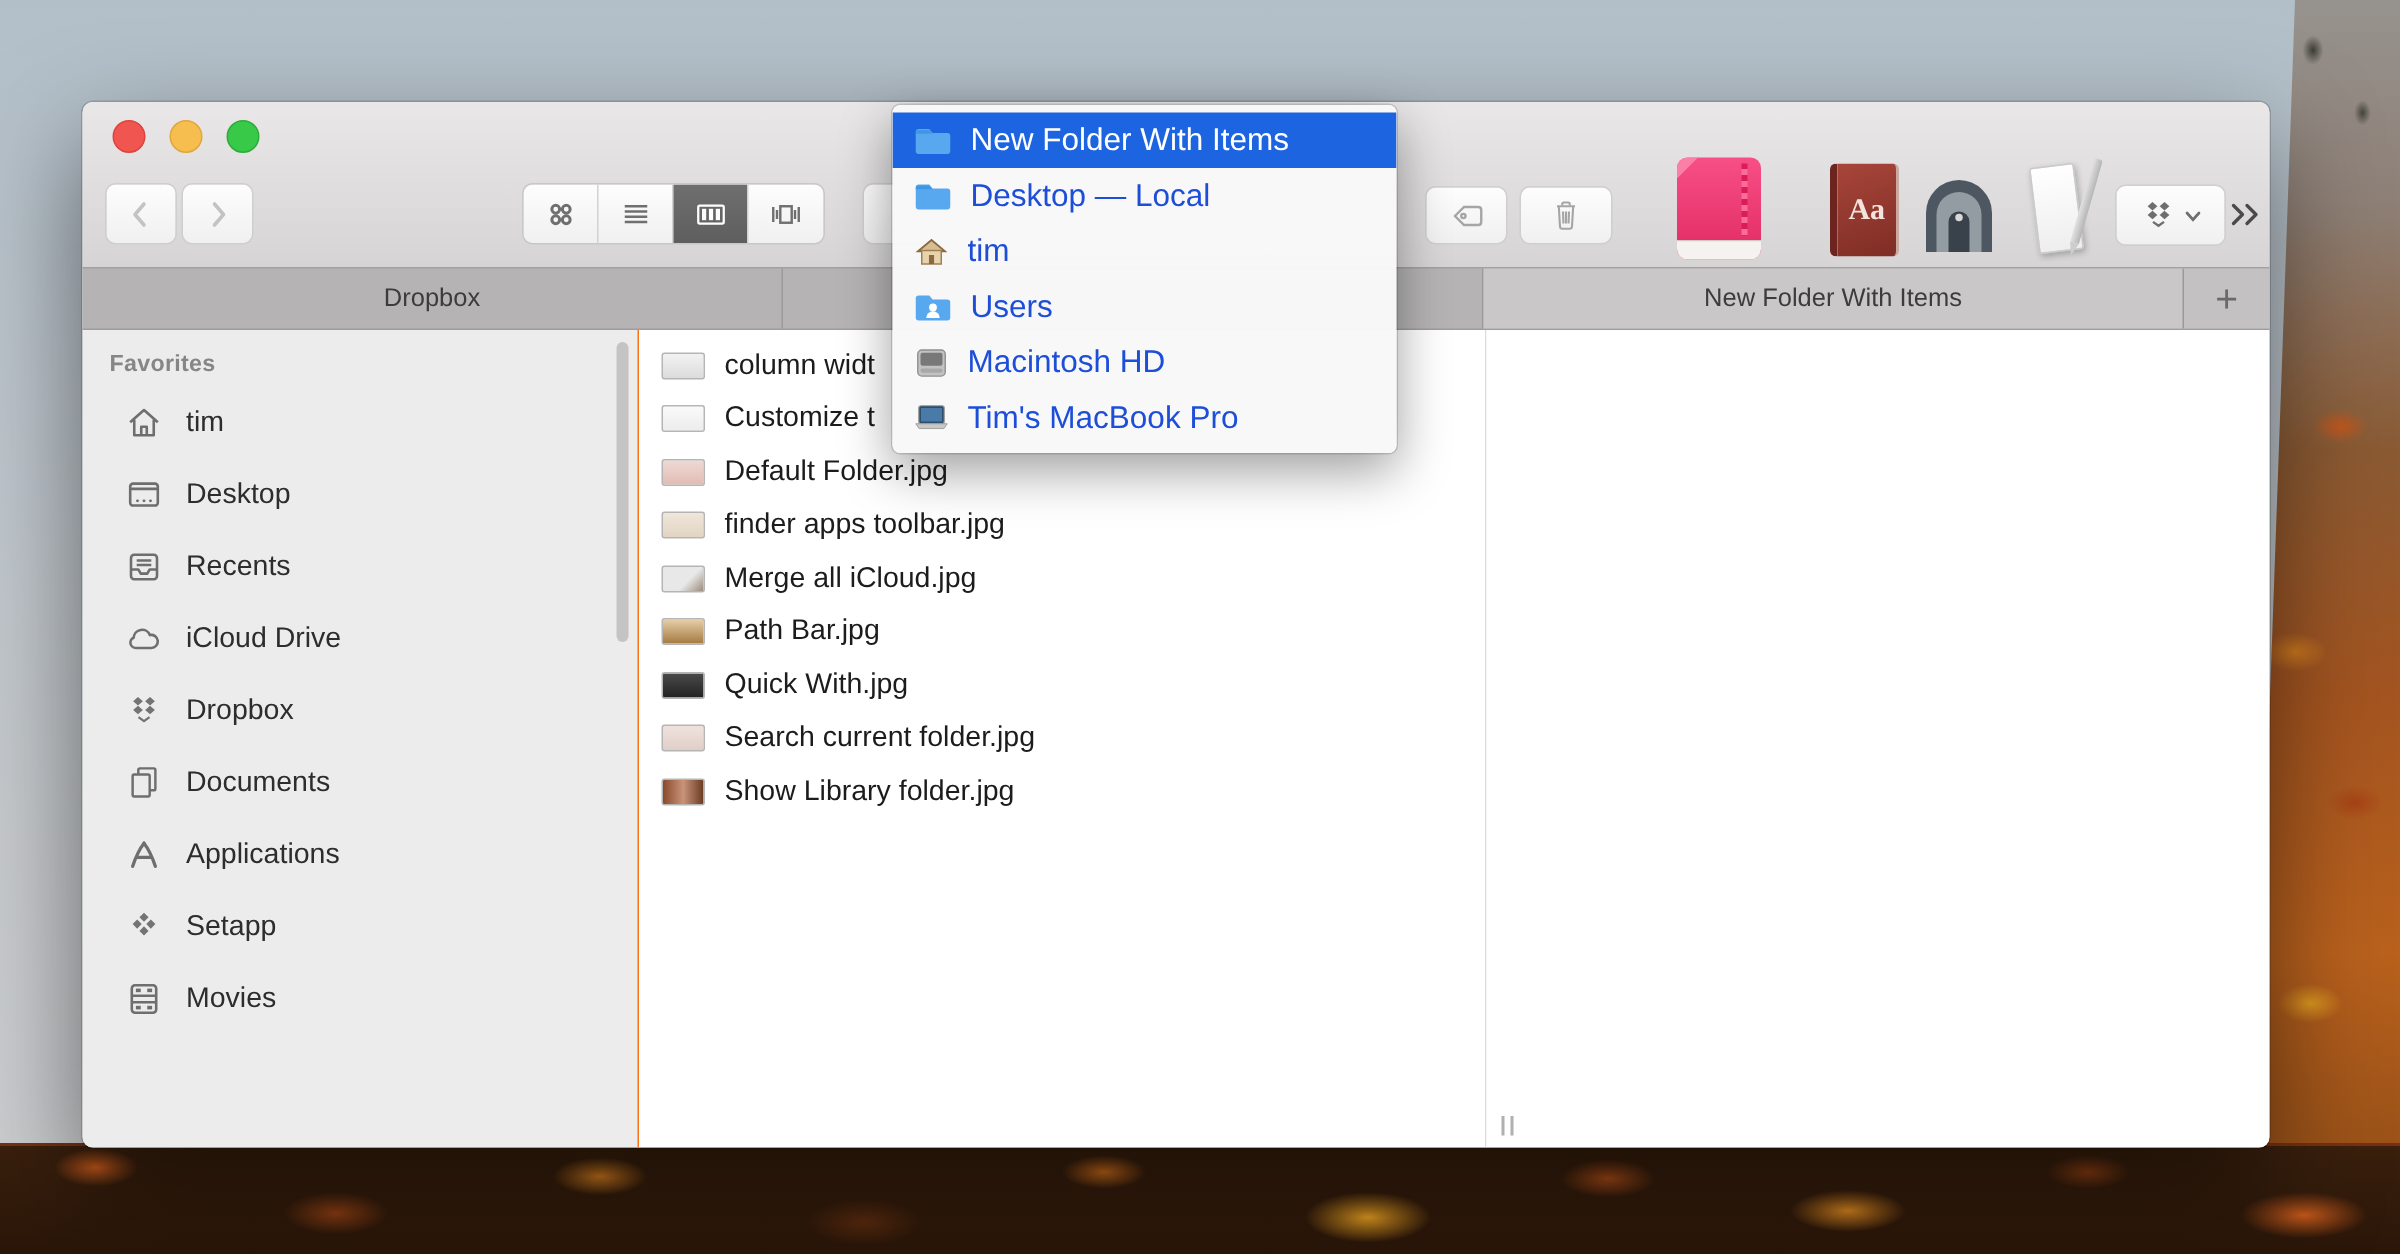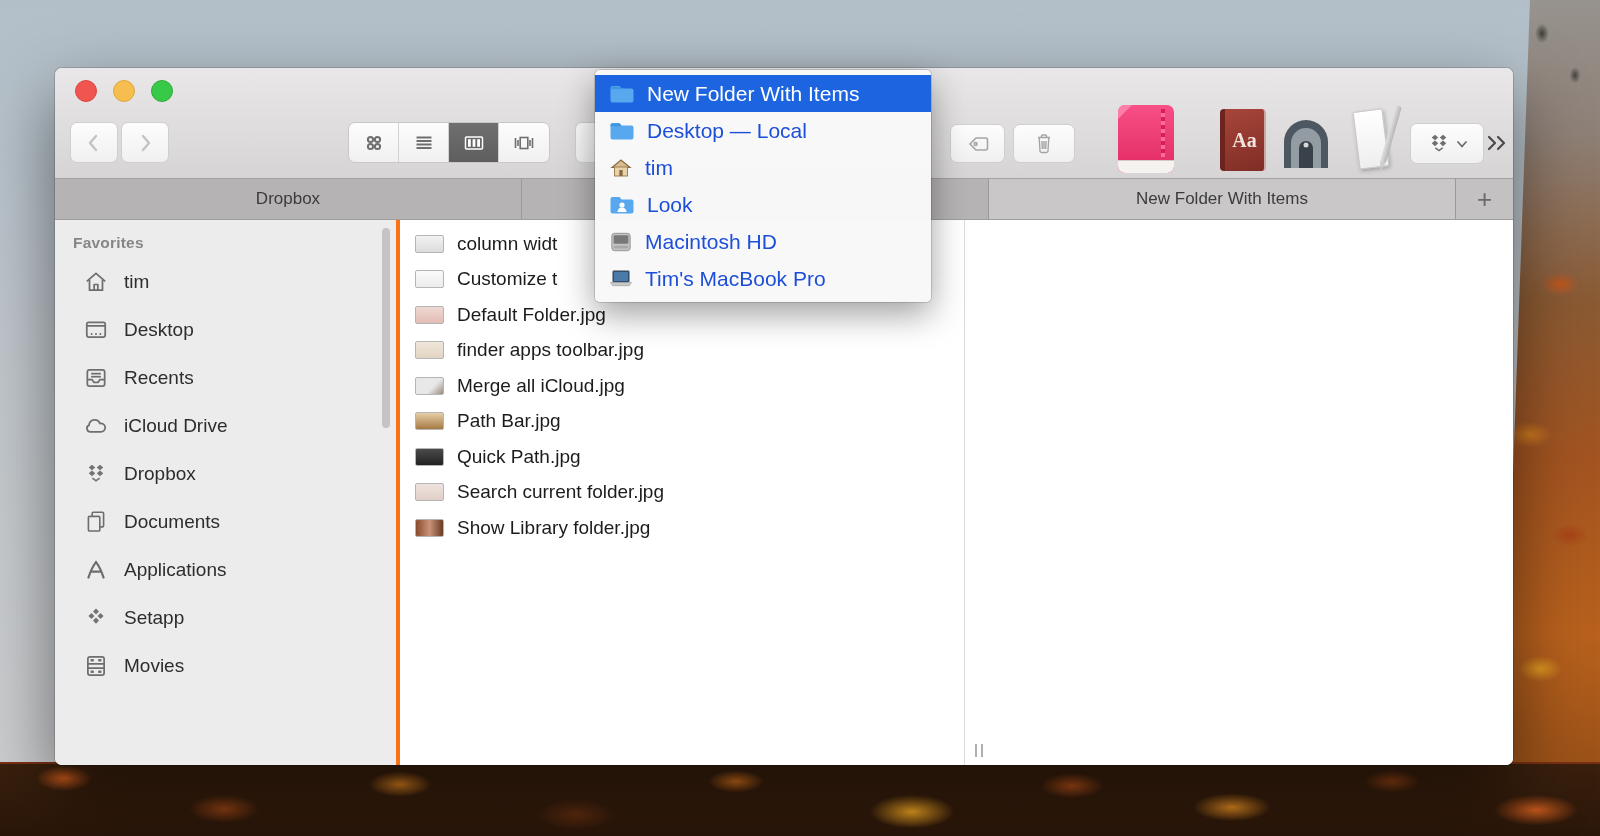--- a/index.html
+++ b/index.html
@@ -103,22 +103,22 @@
   .tabbar { display:flex; height:42px; background:#b5b3b4;
     border-top:1px solid #a2a0a1; border-bottom:1px solid #9e9c9d; }
   .tab { width:467px; display:flex; align-items:center; justify-content:center;
     font-size:17px; color:#3c3c3c; border-right:1px solid #9b999a; }
   .tab.active { background:#c9c7c8; }
   .tabplus { flex:1; display:flex; align-items:center; justify-content:center;
     background:#c3c1c2; font-size:26px; font-weight:300; color:#6a6a6a; }
 
   
   .content { display:flex; height:545px; }
-  .sidebar { position:relative; width:345px; background:#ececec;
-    border-right:4px solid #f97316; padding-top:14px; }
+  .sidebar { position:relative; width:371px; background:#ececec;
+    border-right:1px solid #f97316; padding-top:14px; }
   .sb-head { margin-left:18px; font-size:15.5px; font-weight:600; color:#868686;
     letter-spacing:.2px; margin-bottom:6px; }
   .sb-item { height:48px; display:flex; align-items:center; padding-left:28px; gap:15px;
     font-size:19px; color:#2d2d2d; }
   .sb-item svg { flex:0 0 auto; }
   .sb-scroll { position:absolute; right:6px; top:8px; width:8px; height:200px;
     border-radius:4px; background:#c4c4c4; }
 
   .filecol { position:relative; width:565px; background:#fff; padding-top:6px;
     border-right:1px solid #dcdcdc; }
@@ -404,21 +404,21 @@
         <div class="file-row">
             <span class="thumb t5"></span>
             <span>Merge all iCloud.jpg</span>
           </div>
         <div class="file-row">
             <span class="thumb t6"></span>
             <span>Path Bar.jpg</span>
           </div>
         <div class="file-row">
             <span class="thumb t7"></span>
-            <span>Quick Path.jpg</span>
+            <span>Quick With.jpg</span>
           </div>
         <div class="file-row">
             <span class="thumb t8"></span>
             <span>Search current folder.jpg</span>
           </div>
         <div class="file-row">
             <span class="thumb t9"></span>
             <span>Show Library folder.jpg</span>
           </div>
       </section>
@@ -454,21 +454,21 @@
           <rect x="9.3" y="13" width="3.4" height="6" fill="#8a6a42"></rect>
         </svg>
       <span>tim</span>
     </div>
     <div class="menu-item">
       <svg class="glyph" width="26" height="22" viewBox="0 0 26 22">
           <path d="M1.5 5 q0-2 2-2 h7 l2.2 2.6 h9.8 q2 0 2 2 v10 q0 2 -2 2 h-19 q-2 0-2-2 Z" fill="#57a8ef"></path>
           <circle cx="13" cy="11" r="2.6" fill="#fff"></circle>
           <path d="M8.5 18 a4.5 4.5 0 0 1 9 0 Z" fill="#fff"></path>
         </svg>
-      <span>Look</span>
+      <span>Users</span>
     </div>
     <div class="menu-item">
       <svg class="glyph" width="24" height="22" viewBox="0 0 24 24">
           <rect x="2" y="2.5" width="20" height="19" rx="3" fill="#c2c2c2" stroke="#8f8f8f"></rect>
           <rect x="4" y="4.5" width="16" height="9.5" rx="1.5" fill="#787878"></rect>
           <rect x="4" y="16" width="16" height="3" rx="1.5" fill="#a8a8a8"></rect>
         </svg>
       <span>Macintosh HD</span>
     </div>
     <div class="menu-item">

